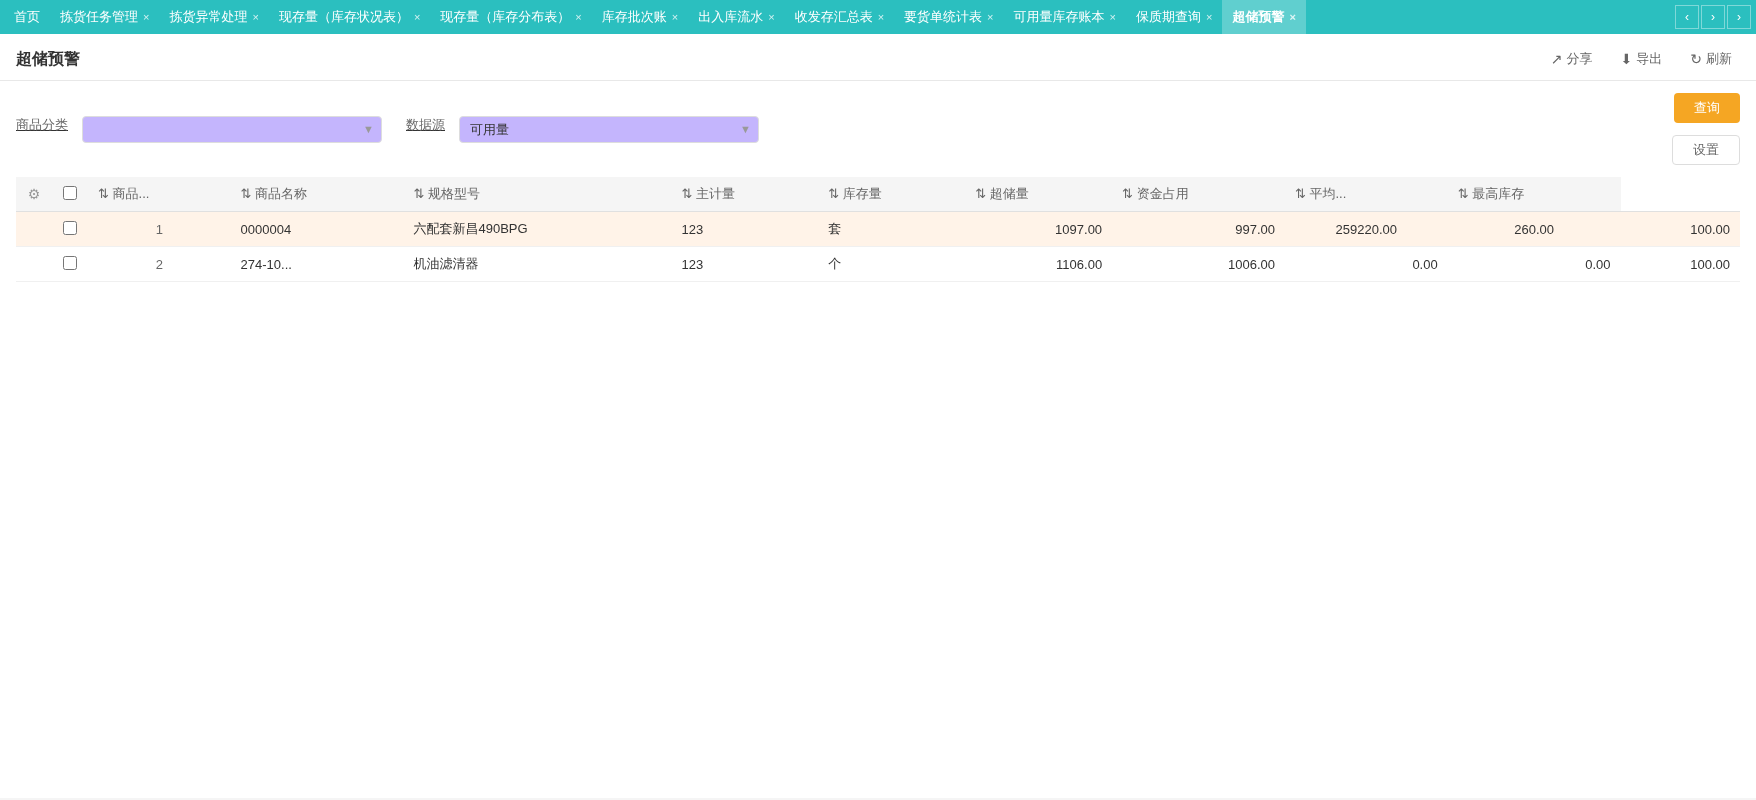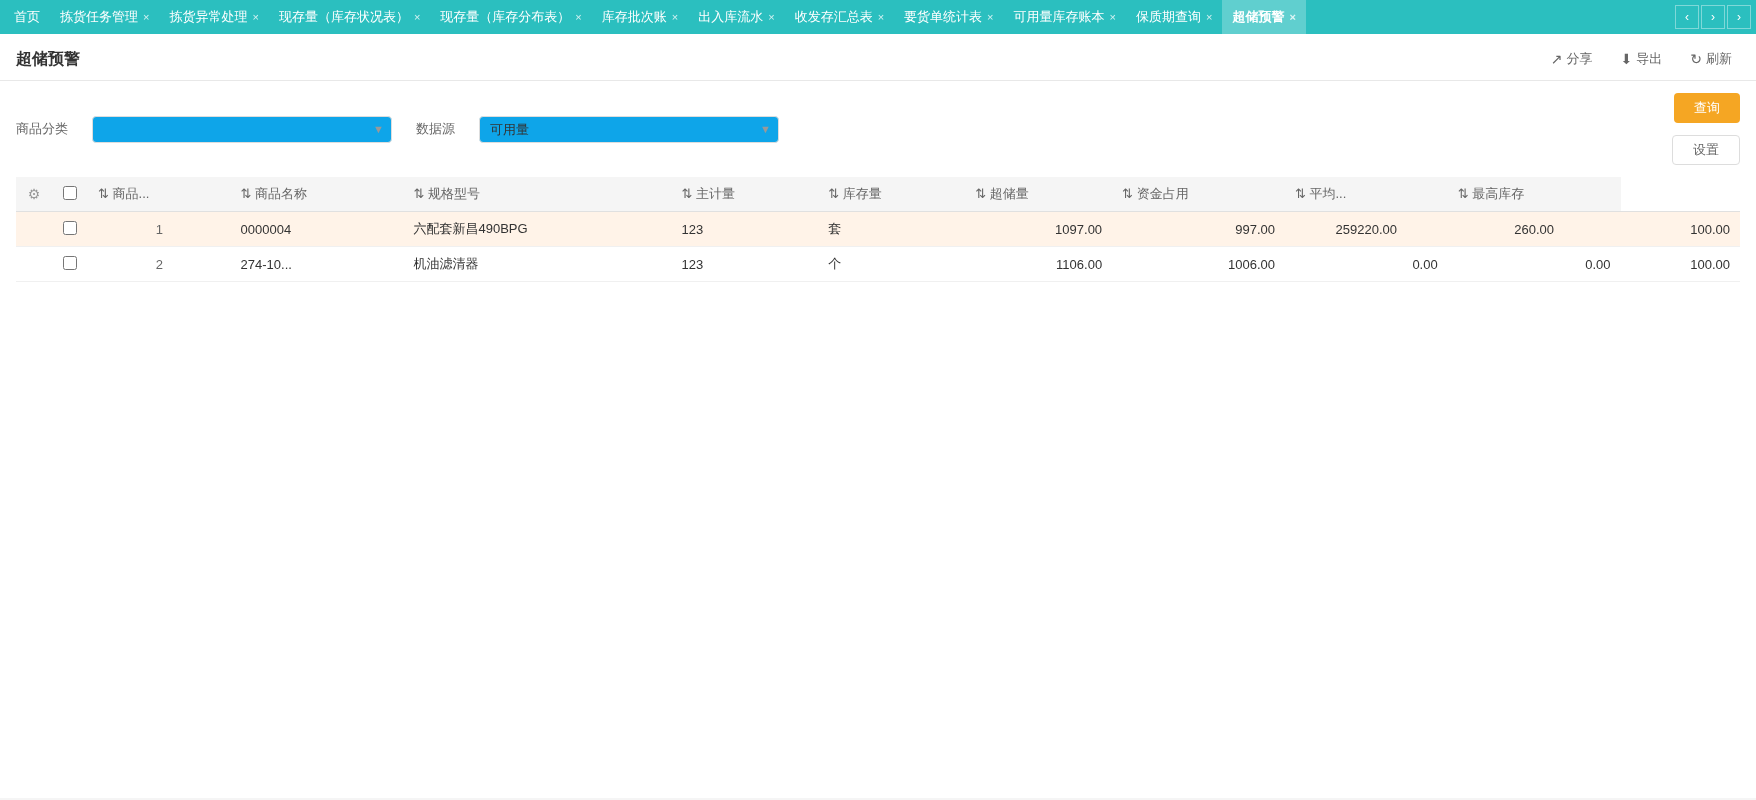--- a/index.html
+++ b/index.html
@@ -91,35 +91,36 @@
     
     .filter-area {
       padding: 12px 16px;
       display: flex;
       align-items: center;
       gap: 24px;
       background: #fff;
     }
     .filter-group {
       display: flex;
-      align-items: center;
-      gap: 24px;
+      align-items: flex-start;
+      gap: 14px;
+      text-decoration: underline;
     }
     .filter-label {
       color: #666;
       font-size: 13px;
       white-space: nowrap;
     }
     .filter-select {
       border: 1px solid #ddd;
       border-radius: 4px;
       padding: 5px 28px 5px 10px;
       font-size: 13px;
       color: #333;
-      background: #0ea5e9;
+      background: #c4b5fd;
       appearance: none;
       cursor: pointer;
       min-width: 300px;
       position: relative;
     }
     .filter-select-wrapper {
       position: relative;
       display: inline-block;
     }
     .filter-select-wrapper .chevron {

